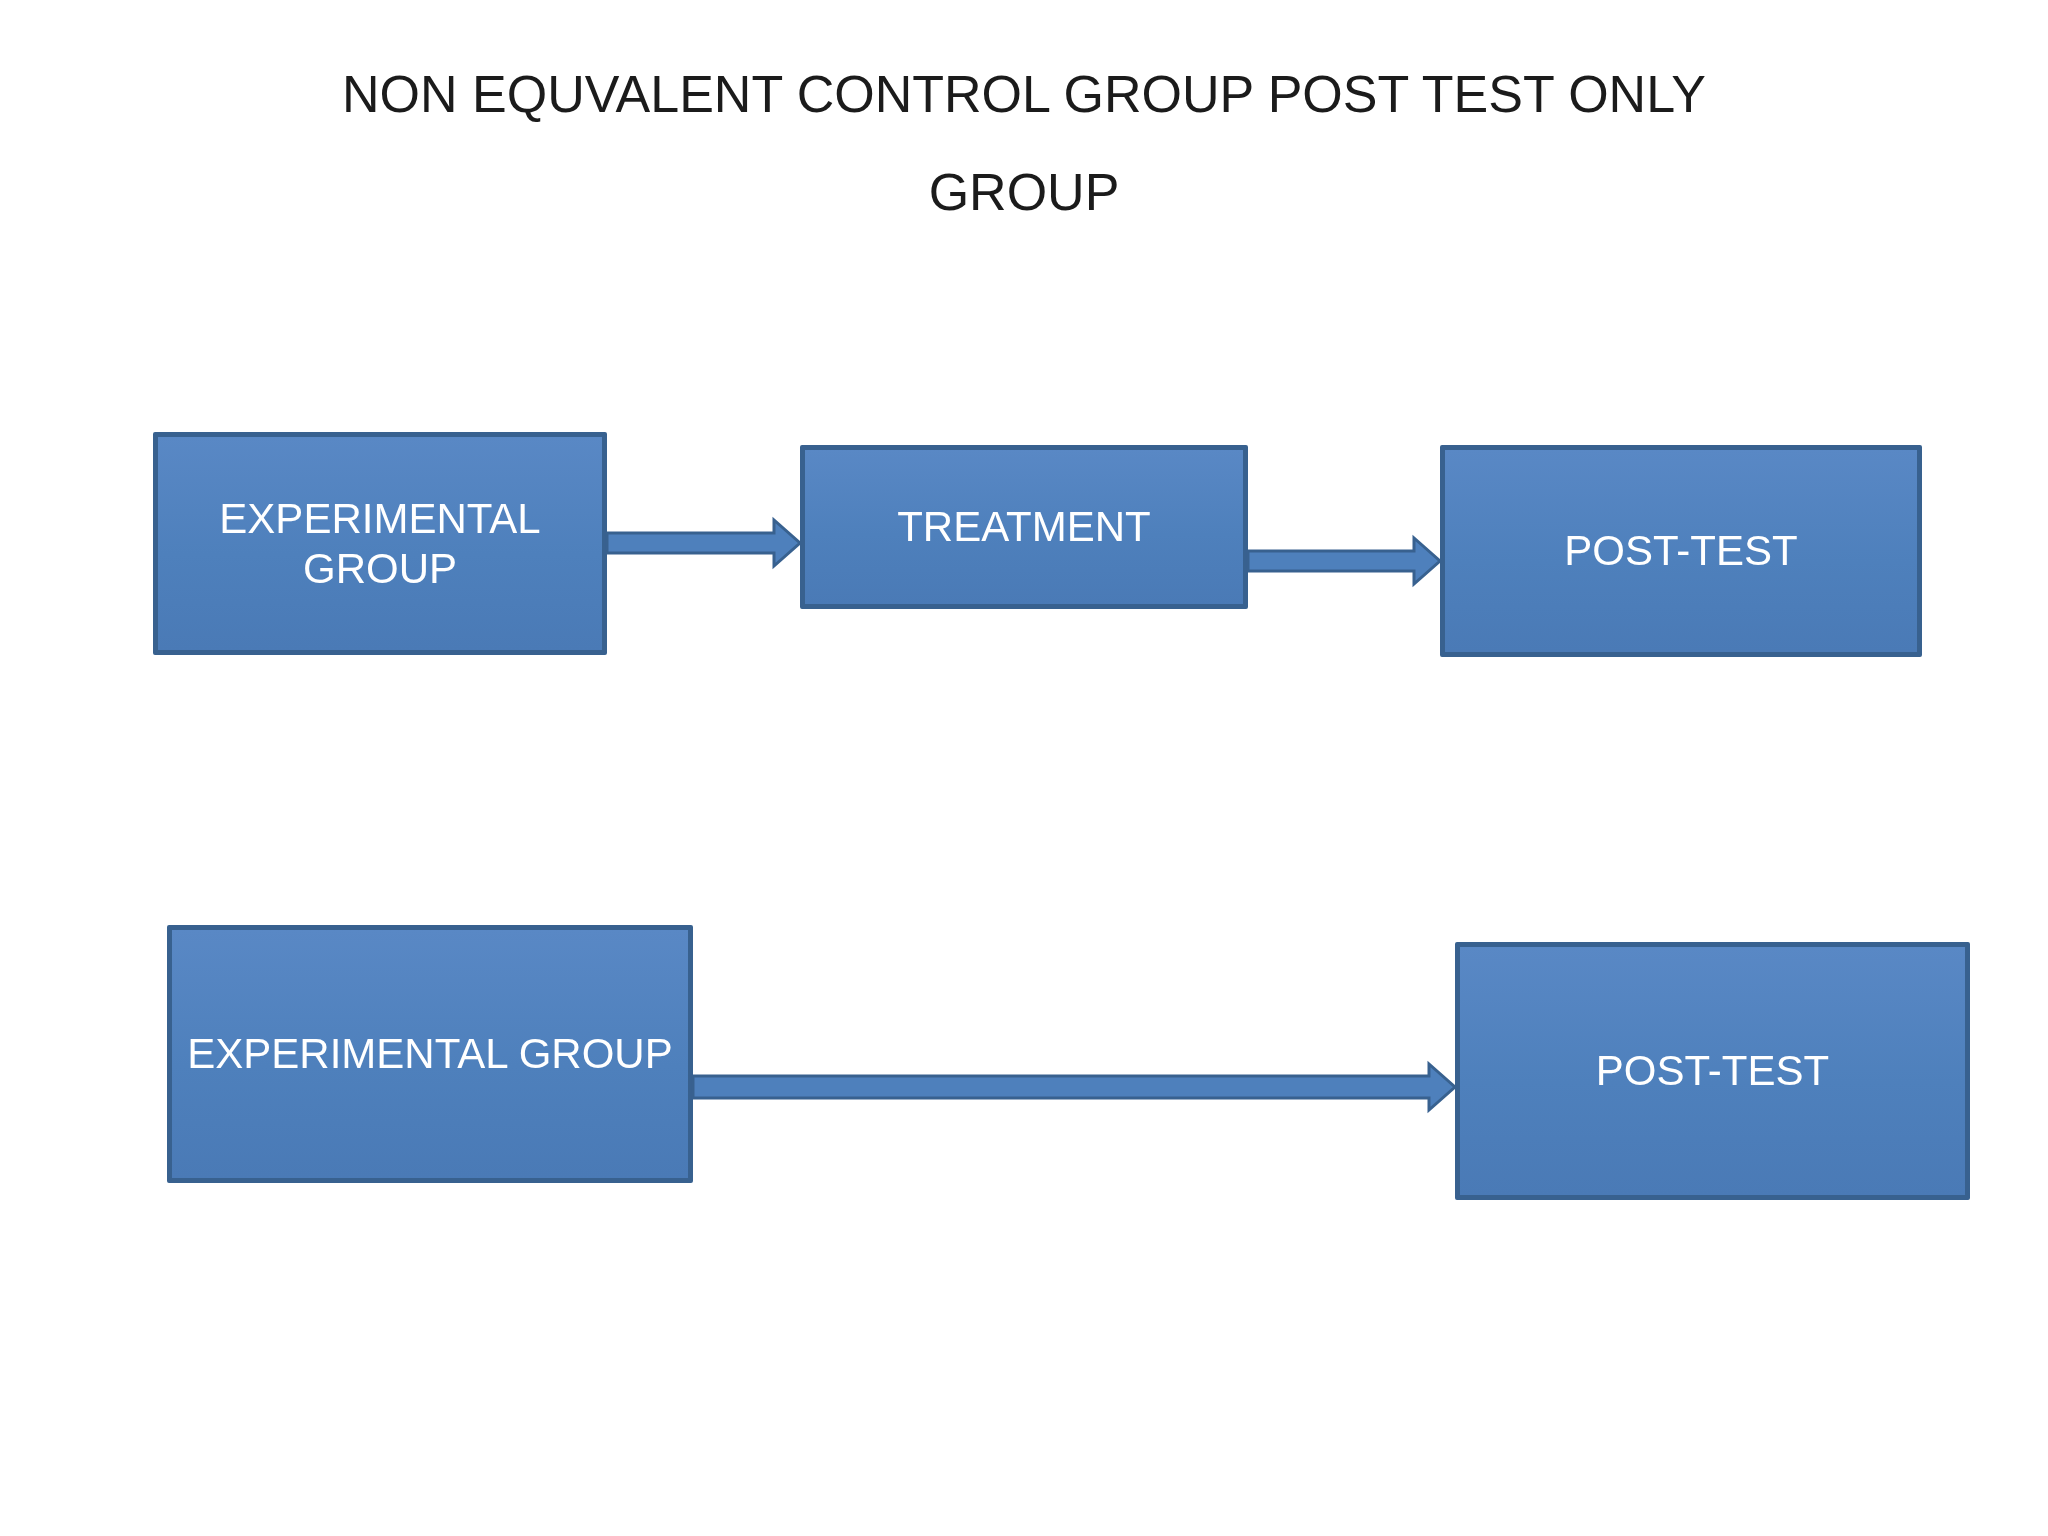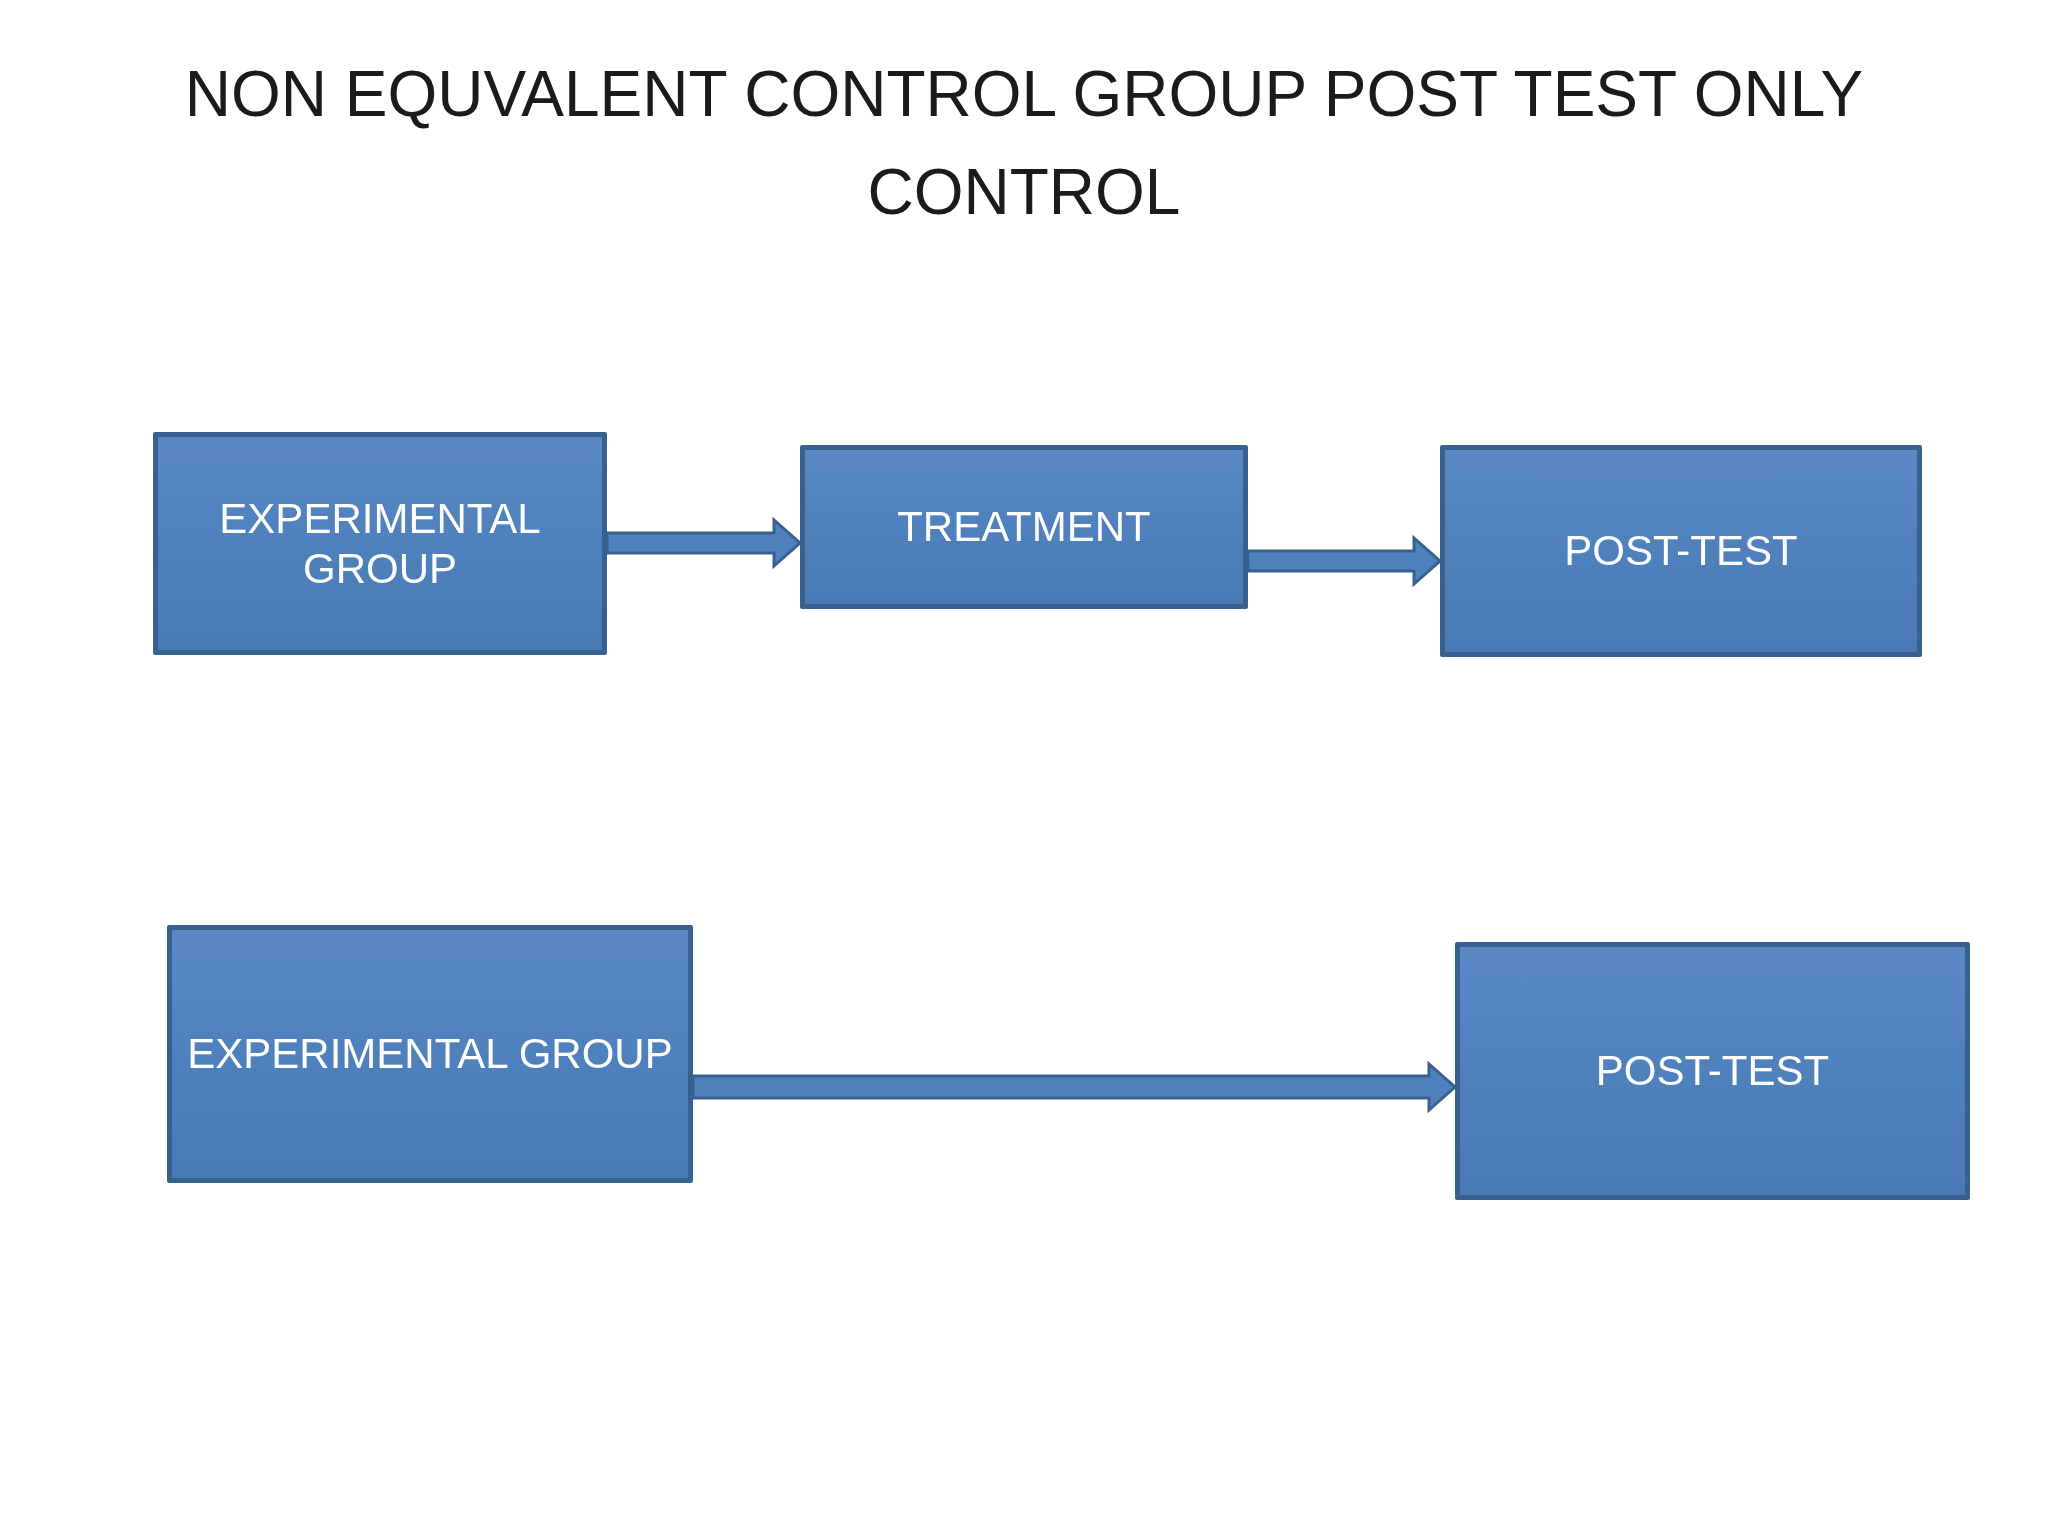--- a/index.html
+++ b/index.html
@@ -15,21 +15,21 @@
     background: var(--background, #ffffff);
     overflow: hidden;
   }
   .slide-title {
     position: absolute;
     left: 0;
     top: 45px;
     width: 100%;
     text-align: center;
     color: var(--title-text, #1b1b1b);
-    font-size: 64px;
+    font-size: 52px;
     line-height: 98px;
     font-weight: 400;
     letter-spacing: 0px;
   }
   .flow-box {
     position: absolute;
     box-sizing: border-box;
     background: linear-gradient(to bottom,
                 var(--box-fill-top, #5988c5) 0%,
                 var(--box-fill, #4e80bc) 55%,
@@ -58,21 +58,21 @@
     overflow: visible;
   }
 </style>
 </head>
 <body>
 
 <div class="stage">
 
   <div class="slide-title">
     <div>NON EQUVALENT CONTROL GROUP POST TEST ONLY</div>
-    <div>CONTROL</div>
+    <div>GROUP</div>
   </div>
 
   <div class="flow-box" style="left:153px; top:432px; width:454px; height:223px;">
     <div class="label narrow-label">EXPERIMENTAL GROUP</div>
   </div>
 
   <div class="edge" style="left:607px; top:517px;">
     <svg width="193" height="52" viewBox="0 0 193 52">
       <polygon points="0,16 167,16 167,3 193,26 167,49 167,36 0,36" fill="var(--arrow-fill, #4e80bc)" stroke="var(--arrow-border, #38618f)" stroke-width="3"></polygon>
     </svg>

